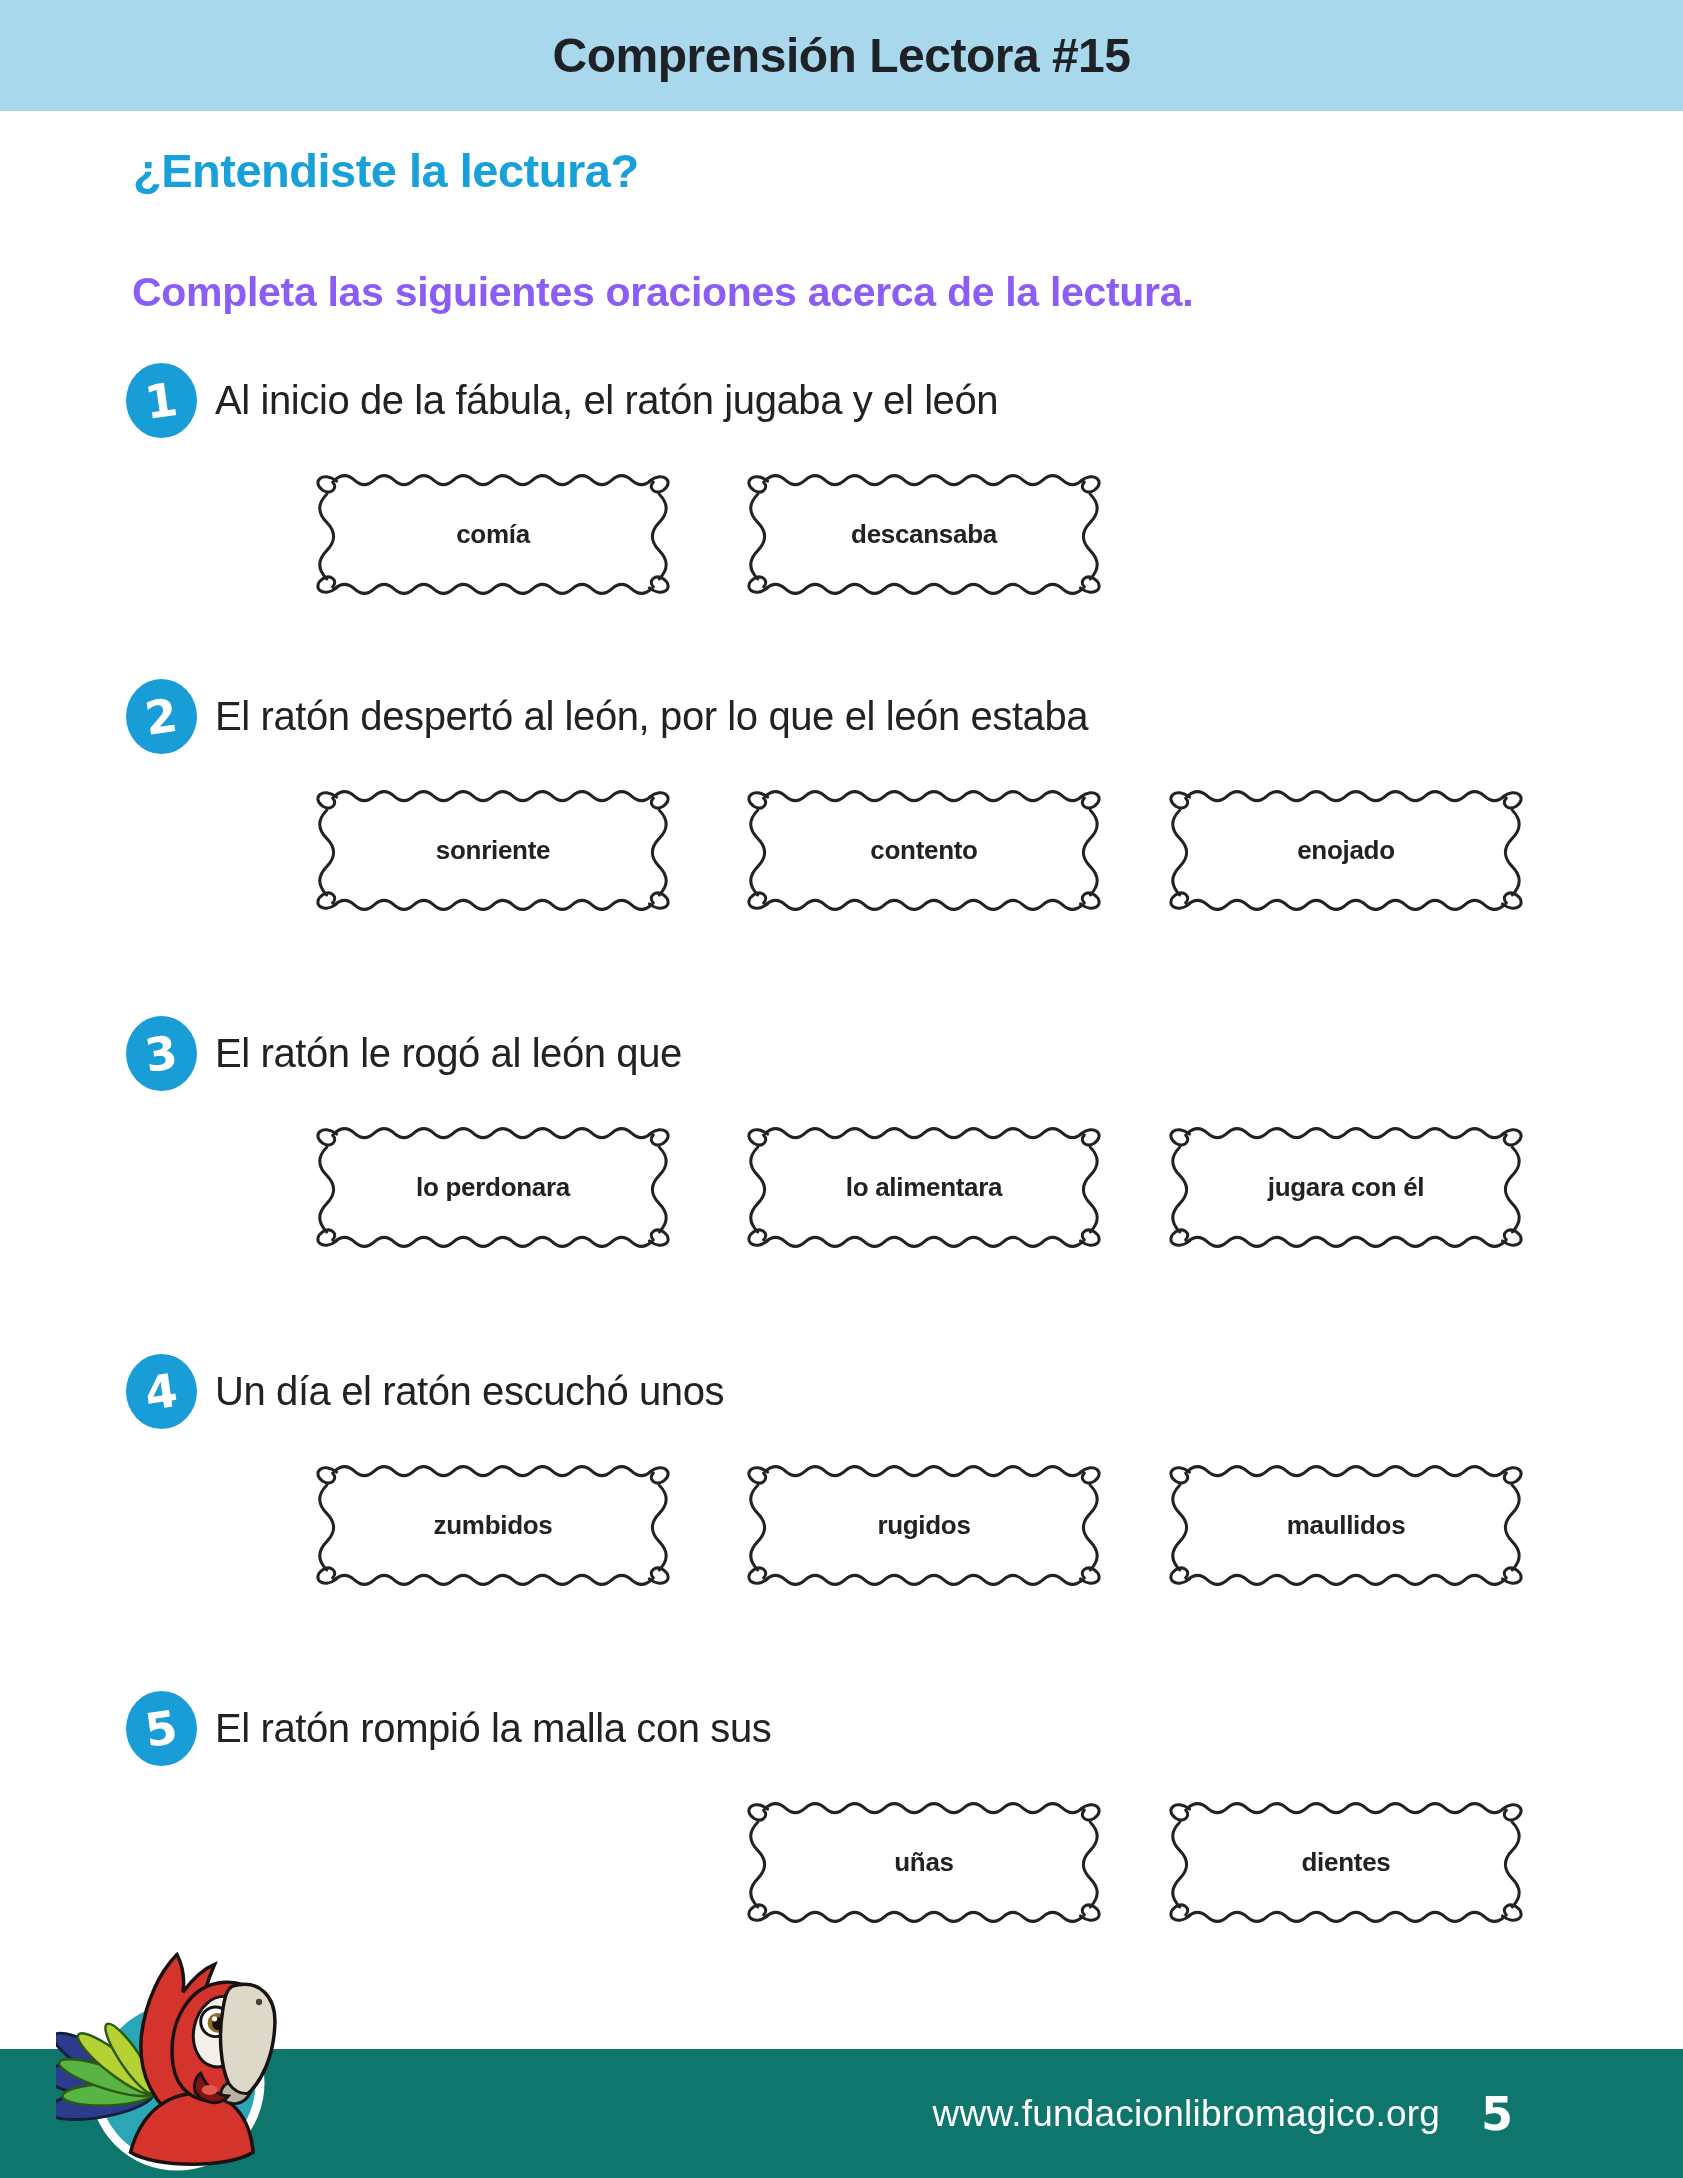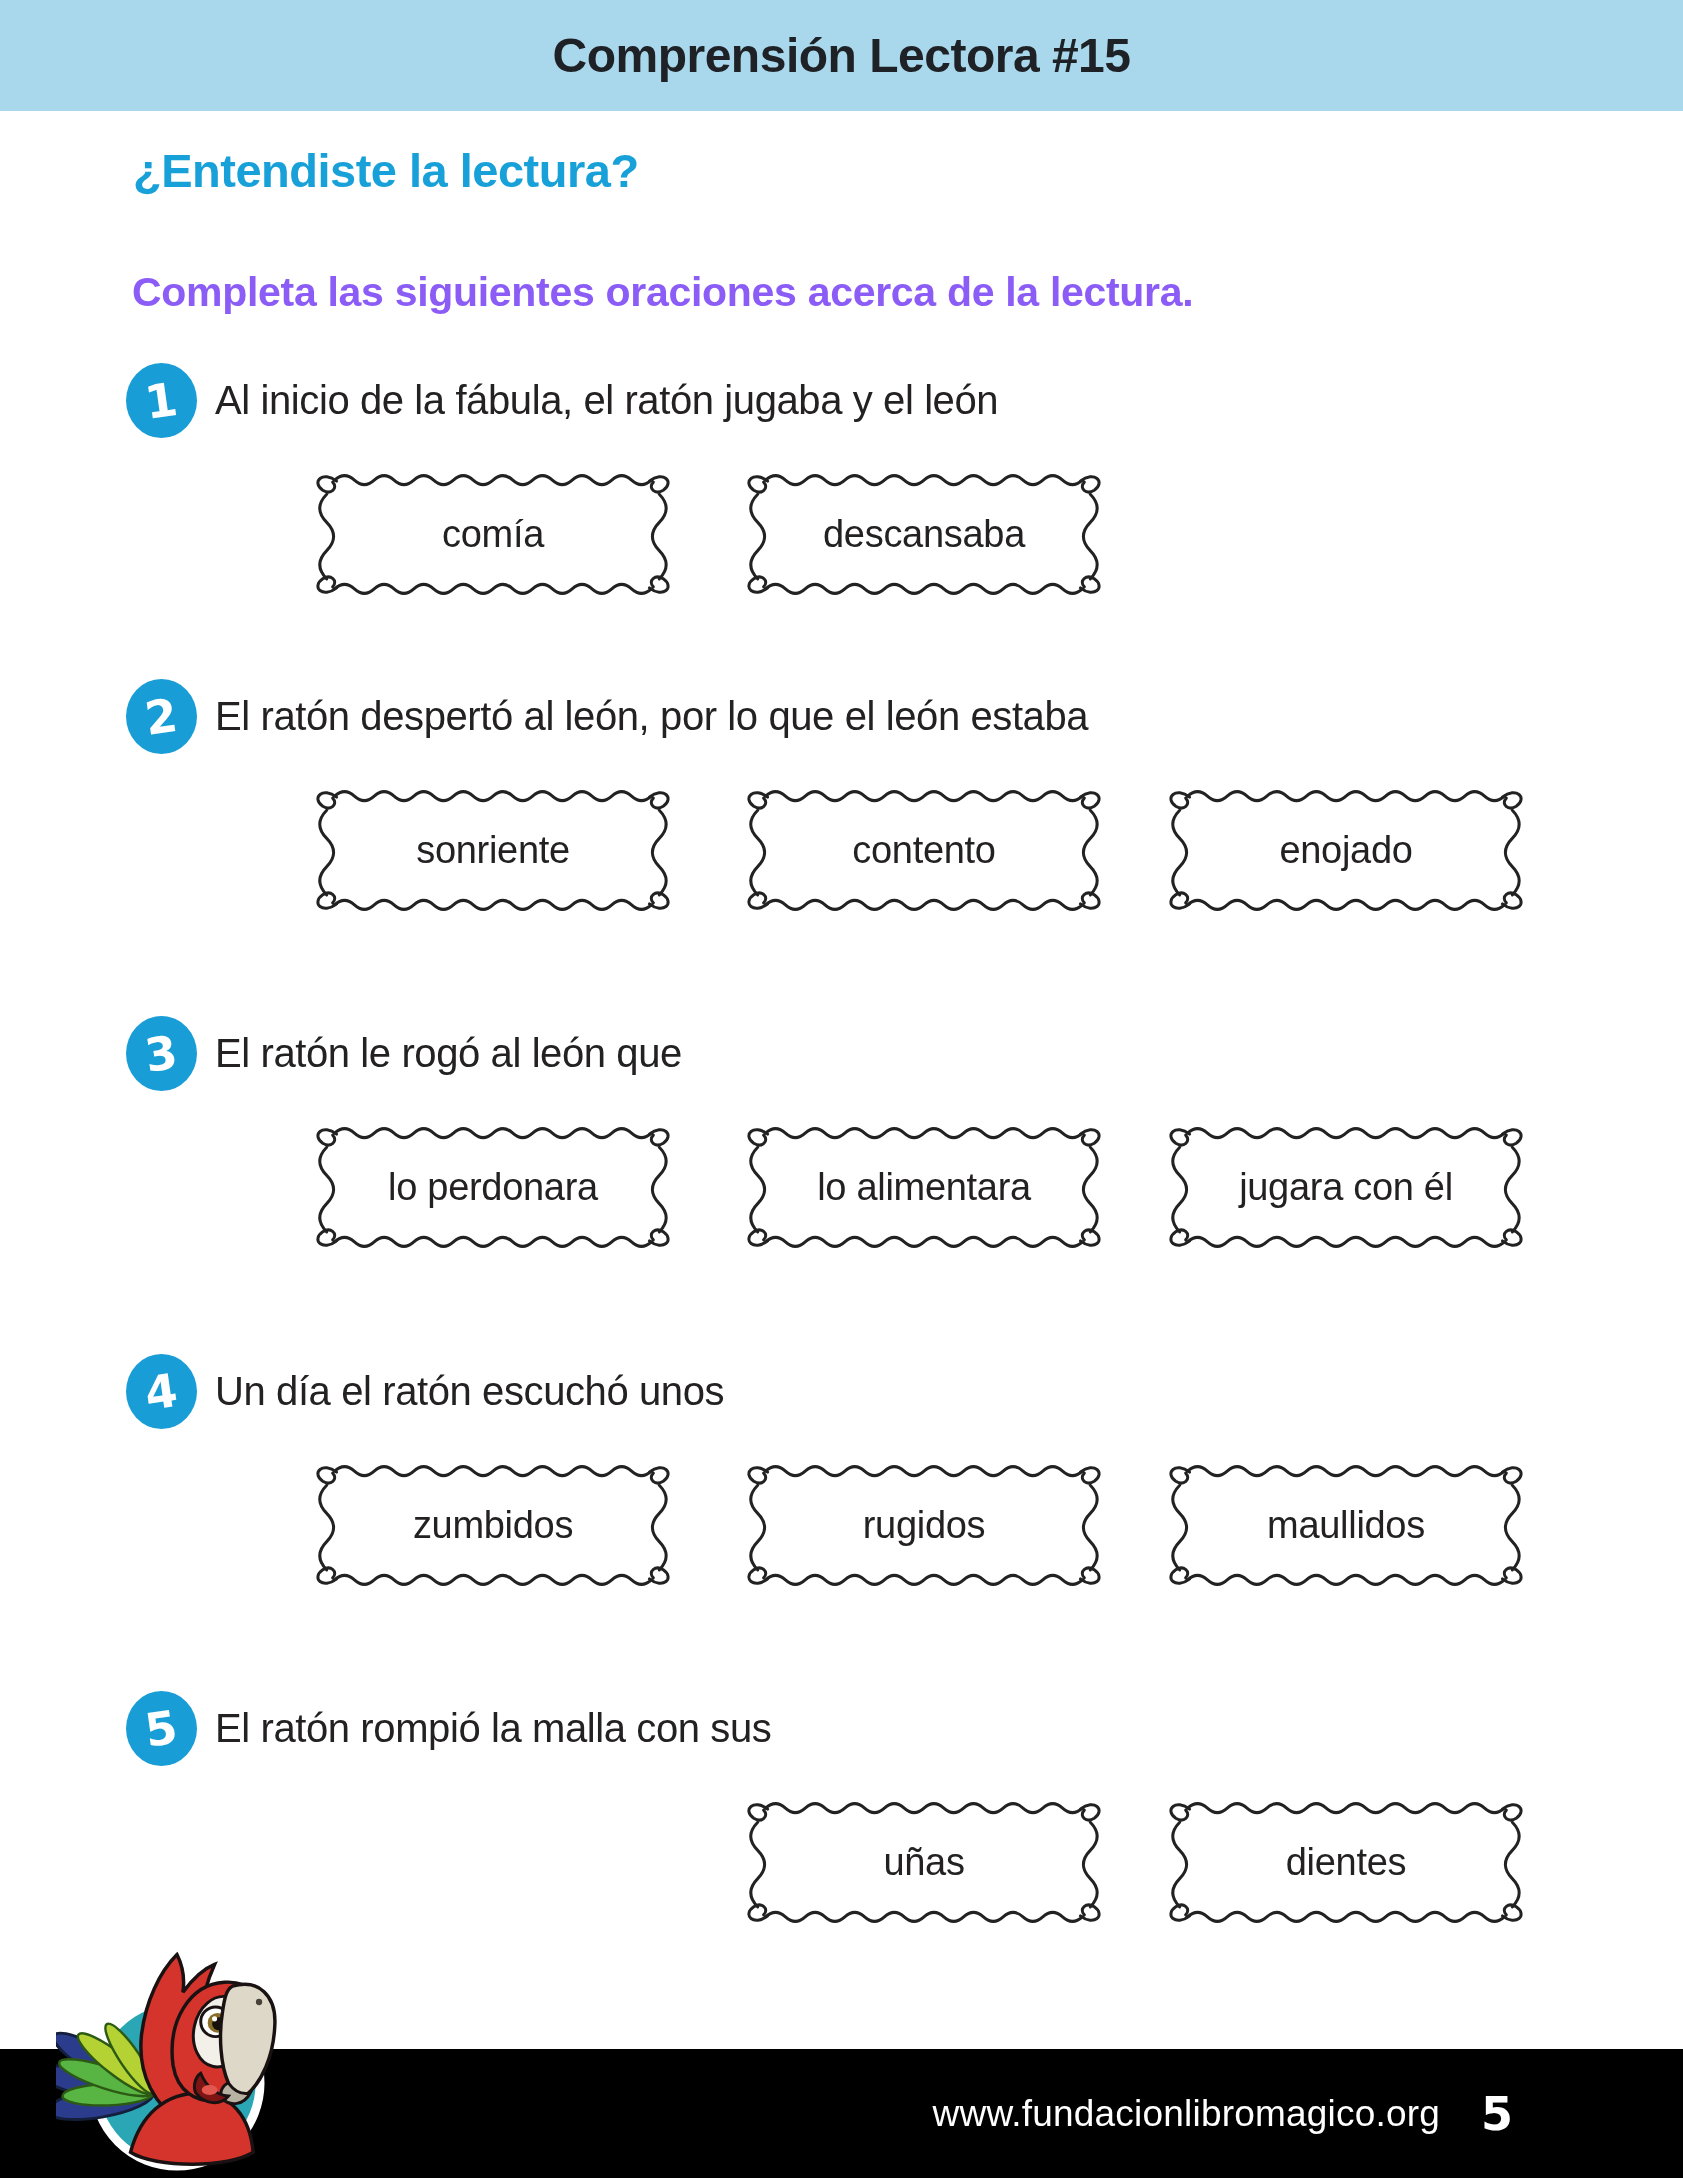--- a/index.html
+++ b/index.html
@@ -39,25 +39,25 @@
     position:absolute;left:215px;top:0;height:75px;margin:0;
     display:flex;align-items:center;
     font-size:40px;font-weight:500;color:#232122;letter-spacing:-0.4px;white-space:nowrap;
   }
   .options{position:absolute;left:0;top:101px;width:1683px;height:141px;}
   .option{position:absolute;top:0;width:388px;height:141px;}
   .opt-1{left:299px;} .opt-2{left:730px;} .opt-3{left:1152px;}
   .option svg.wavy{position:absolute;left:0;top:0;width:100%;height:100%;overflow:visible;}
   .opt-label{
     position:absolute;inset:0;display:flex;align-items:center;justify-content:center;
-    font-size:38px;font-weight:400;color:#232122;letter-spacing:-0.3px;
+    font-size:26px;font-weight:700;color:#232122;letter-spacing:-0.3px;
   }
   
   .footer-band{
-    position:absolute;left:0;top:2049px;width:1683px;height:129px;background:#000000;
+    position:absolute;left:0;top:2049px;width:1683px;height:129px;background:#0f766e;
   }
   .footer-url{
     position:absolute;right:243px;top:0;height:129px;display:flex;align-items:center;
     font-size:37px;font-weight:400;color:#ffffff;letter-spacing:0.2px;
   }
   .footer-page{
     position:absolute;left:1481px;top:0;height:129px;display:flex;align-items:center;
     font-family:"DejaVu Sans",sans-serif;font-size:46px;font-weight:800;color:#ffffff;
   }
   .mascot{position:absolute;left:56px;top:1917px;width:243px;height:262px;z-index:5;}

